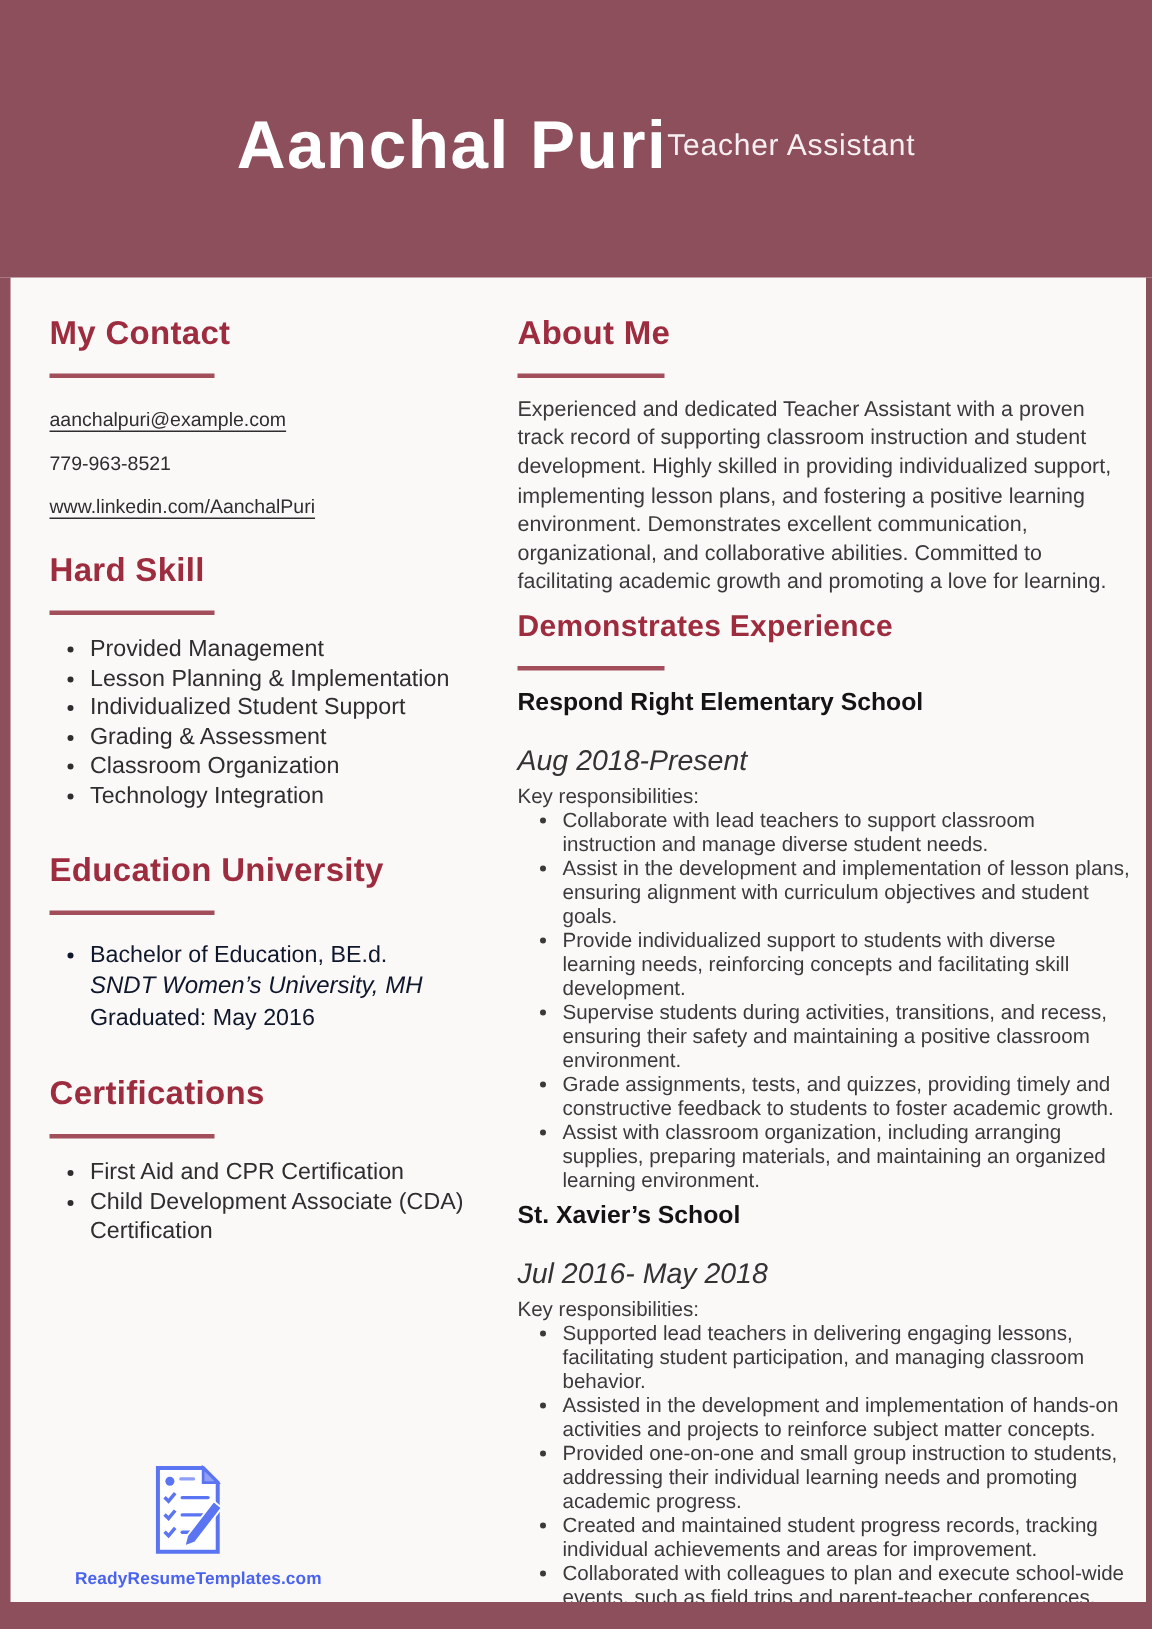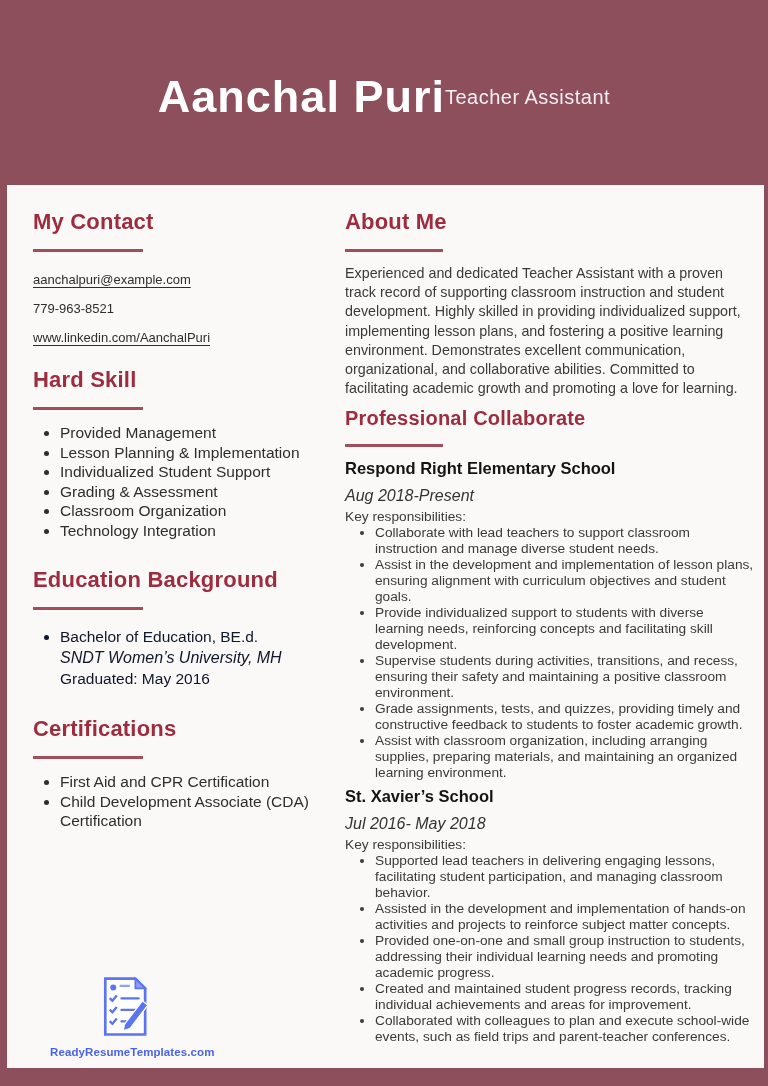--- a/index.html
+++ b/index.html
@@ -62,21 +62,21 @@
     display: block; margin-top: 4px;
     color: #4A63EE; font-weight: bold; font-size: 11.5px; letter-spacing: 0.1px;
     cursor: pointer; text-decoration: none;
   }
 
   
   .about-text { font-size: 14.3px; line-height: 19.2px; margin-top: 12px; color: #3A3A3A; }
   .exp-block { margin-top: 9px; }
   .job { margin-top: 12px; }
   .job-title { font-size: 16.5px; font-weight: bold; color: #141414; }
-  .job-dates { font-size: 16px; font-style: italic; color: #333333; margin-top: 9px; }
+  .job-dates { font-size: 19px; font-style: italic; color: #333333; margin-top: 19px; }
   .job-label { font-size: 13.7px; color: #3A3A3A; margin-top: 4px; }
   .job-list { list-style: disc; padding-left: 30px; margin-top: 1px; }
   .job-list li { font-size: 13.7px; line-height: 16px; color: #3A3A3A; margin-top: 0; }
 </style>
 </head>
 <body>
 
 <div class="page">
 
   <header class="hdr">
@@ -108,21 +108,21 @@
           <li>Lesson Planning &amp; Implementation</li>
           <li>Individualized Student Support</li>
           <li>Grading &amp; Assessment</li>
           <li>Classroom Organization</li>
           <li>Technology Integration</li>
         </ul>
       </section>
 
 
       <section class="sec-block">
-        <h2 class="sec">Education Background</h2>
+        <h2 class="sec">Education University</h2>
         <div class="rule"></div>
         <ul class="edu-list">
           <li>
             <span>Bachelor of Education, BE.d.</span><br>
             <span class="edu-school">SNDT Women’s University, MH</span><br>
             <span>Graduated: May 2016</span>
           </li>
         </ul>
       </section>
 
@@ -139,21 +139,21 @@
 
     <main class="col-right">
 
       <section>
         <h2 class="sec">About Me</h2>
         <div class="rule"></div>
         <p class="about-text">Experienced and dedicated Teacher Assistant with a proven track record of supporting classroom instruction and student development. Highly skilled in providing individualized support, implementing lesson plans, and fostering a positive learning environment. Demonstrates excellent communication, organizational, and collaborative abilities. Committed to facilitating academic growth and promoting a love for learning.</p>
       </section>
 
       <section class="exp-block">
-        <h2 class="sec" style="font-size:20px">Professional Collaborate</h2>
+        <h2 class="sec" style="font-size:20px">Demonstrates Experience</h2>
         <div class="rule"></div>
 
         <div class="job">
           <div class="job-title">Respond Right Elementary School</div>
           <div class="job-dates">Aug 2018-Present</div>
           <div class="job-label">Key responsibilities:</div>
           <ul class="job-list">
             <li>Collaborate with lead teachers to support classroom instruction and manage diverse student needs.</li>
             <li>Assist in the development and implementation of lesson plans, ensuring alignment with curriculum objectives and student goals.</li>
             <li>Provide individualized support to students with diverse learning needs, reinforcing concepts and facilitating skill development.</li>

